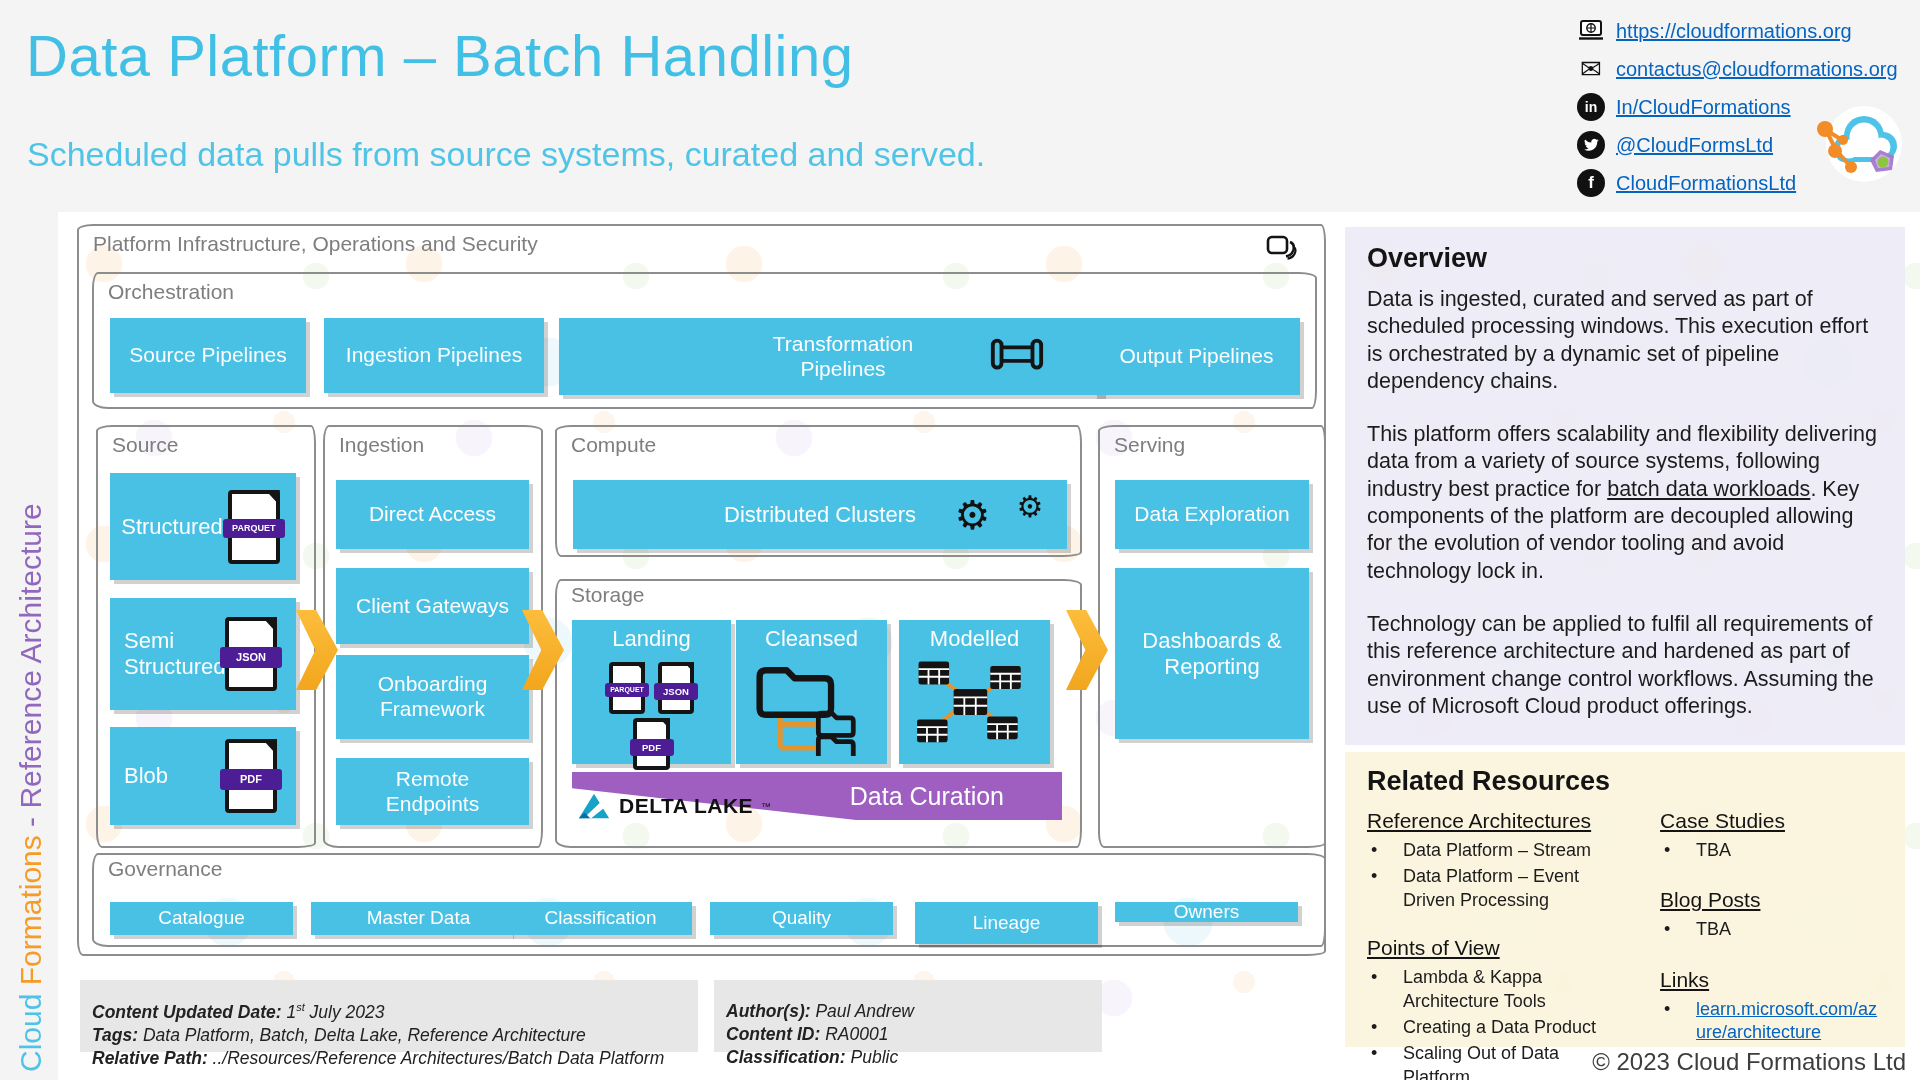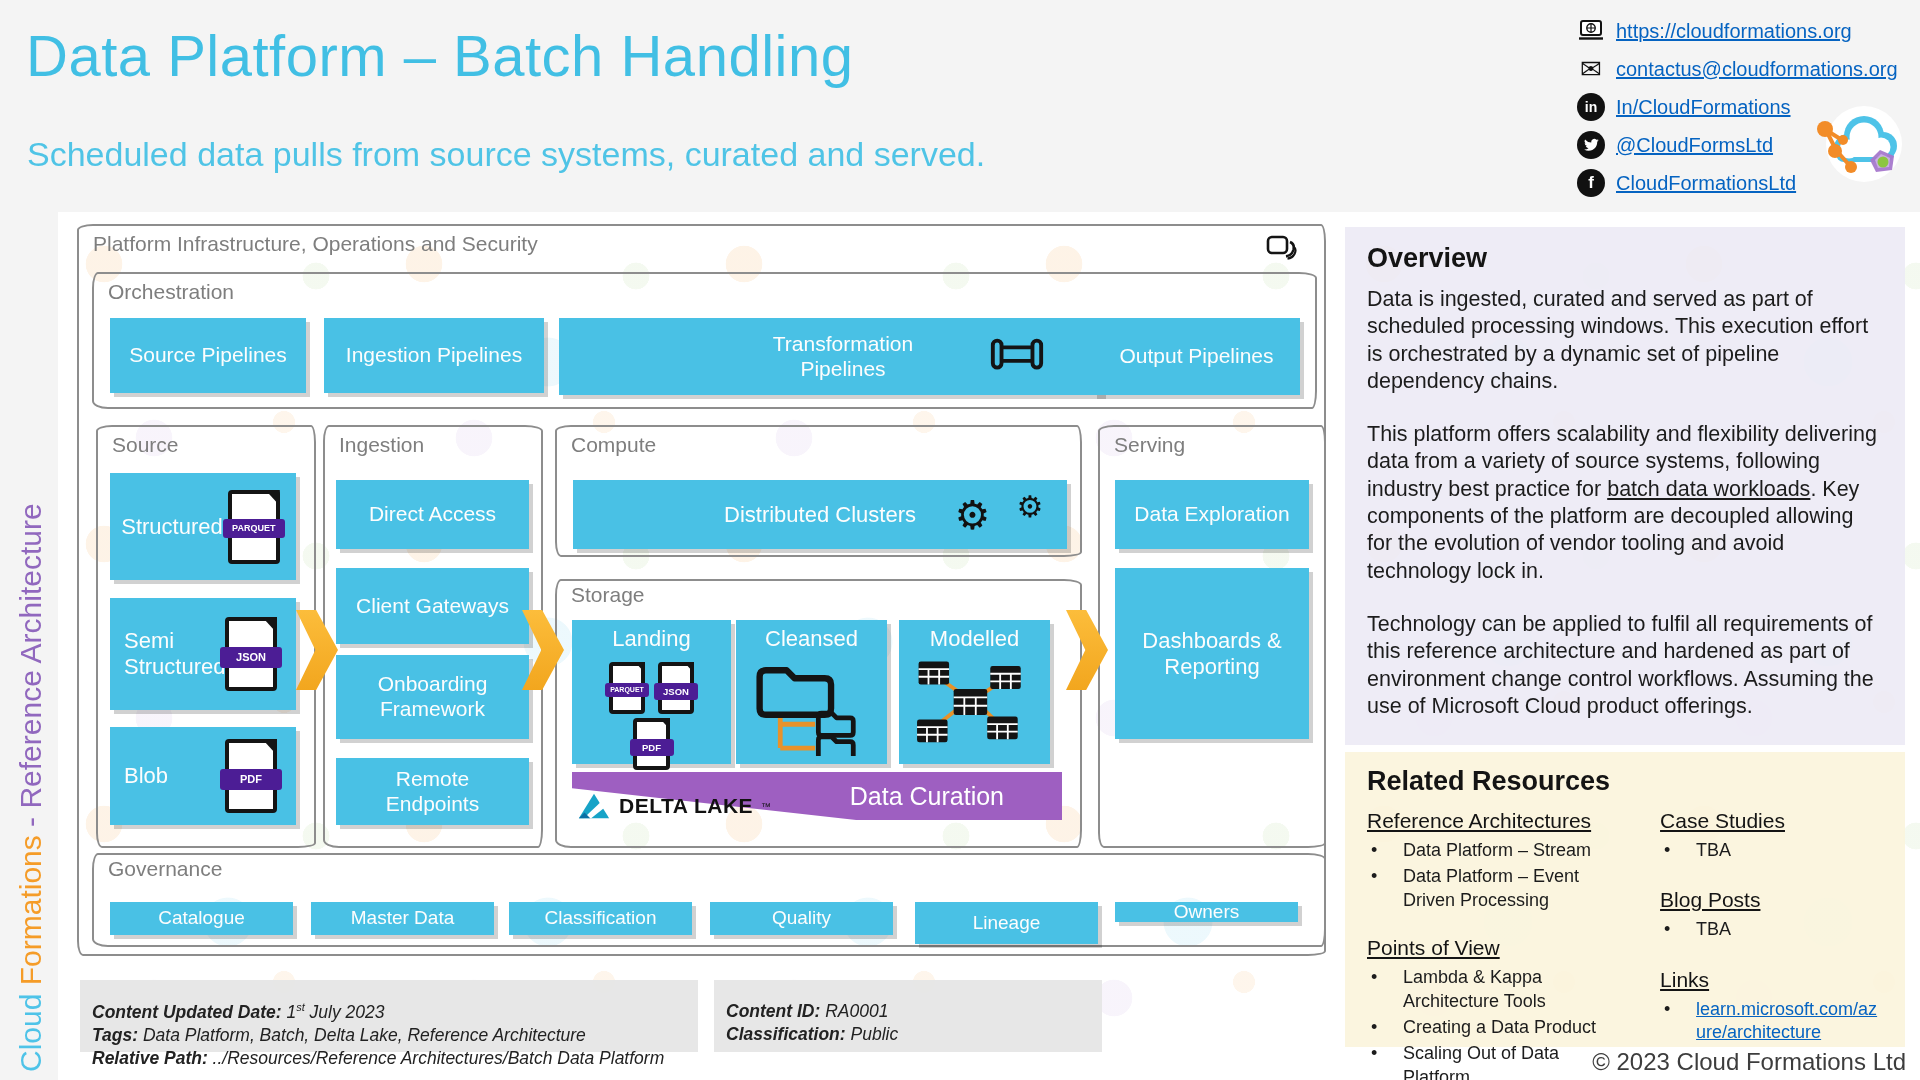--- a/index.html
+++ b/index.html
@@ -342,21 +342,21 @@
 
     <div class="sketch" style="left:1021px;top:201px;width:224px;height:419px;">
       <div class="glabel">Serving</div>
       <div class="cbox" style="left:15px;top:53px;width:194px;height:69px;font-size:21px;">Data Exploration</div>
       <div class="cbox" style="left:15px;top:141px;width:194px;height:171px;font-size:22px;padding:0 24px;box-sizing:border-box;">Dashboards &amp; Reporting</div>
     </div>
 
     <div class="sketch alt" style="left:15px;top:629px;width:1230px;height:90px;">
       <div class="glabel" style="top:2px;">Governance</div>
       <div class="cbox" style="left:16px;top:47px;width:183px;height:33px;font-size:19px;">Catalogue</div>
-      <div class="cbox" style="left:217px;top:47px;width:183px;height:33px;font-size:19px;">Master Data</div>
+      <div class="cbox" style="left:217px;top:47px;width:183px;height:33px;font-size:19px;padding-left:16px;">Master Data</div>
       <div class="cbox" style="left:415px;top:47px;width:183px;height:33px;font-size:19px;">Classification</div>
       <div class="cbox" style="left:616px;top:47px;width:183px;height:33px;font-size:19px;">Quality</div>
       <div class="cbox" style="left:821px;top:47px;width:183px;height:42px;font-size:19px;">Lineage</div>
       <div class="cbox" style="left:1021px;top:47px;width:183px;height:20px;font-size:19px;">Owners</div>
     </div>
 
     <div class="chevron" style="left:219px;top:386px;"></div>
     <div class="chevron" style="left:445px;top:386px;"></div>
     <div class="chevron" style="left:989px;top:386px;"></div>
   </div>
@@ -390,18 +390,19 @@
       </div>
     </div>
   </div>
 
   <div class="meta meta-left">
     <div class="row"><b>Content Updated Date:</b> <span>1</span><sup>st</sup><span> July 2023</span></div>
     <div class="row"><b>Tags:</b> <span>Data Platform, Batch, Delta Lake, Reference Architecture</span></div>
     <div class="row"><b>Relative Path:</b> <span>../Resources/Reference Architectures/Batch Data Platform</span></div>
   </div>
   <div class="meta meta-right">
+    <div class="row"><b>Author(s):</b> <span>Paul Andrew</span></div>
     <div class="row"><b>Content ID:</b> <span>RA0001</span></div>
     <div class="row"><b>Classification:</b> <span>Public</span></div>
   </div>
 
   <div class="copyright">© 2023 Cloud Formations Ltd</div>
 </div>
 
 </body></html>

